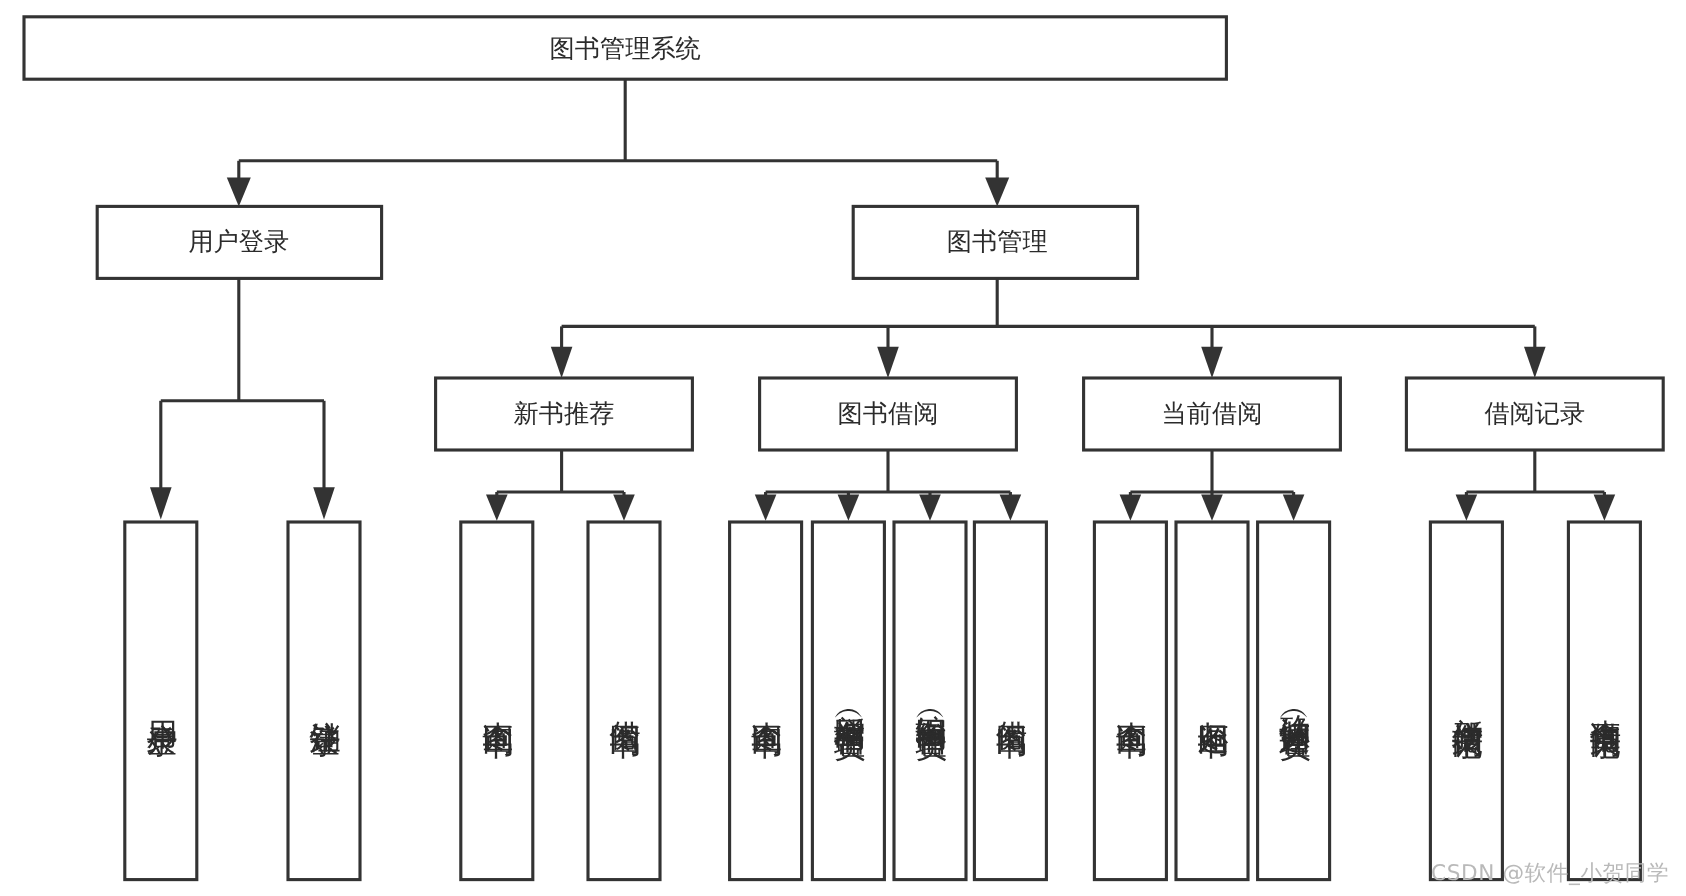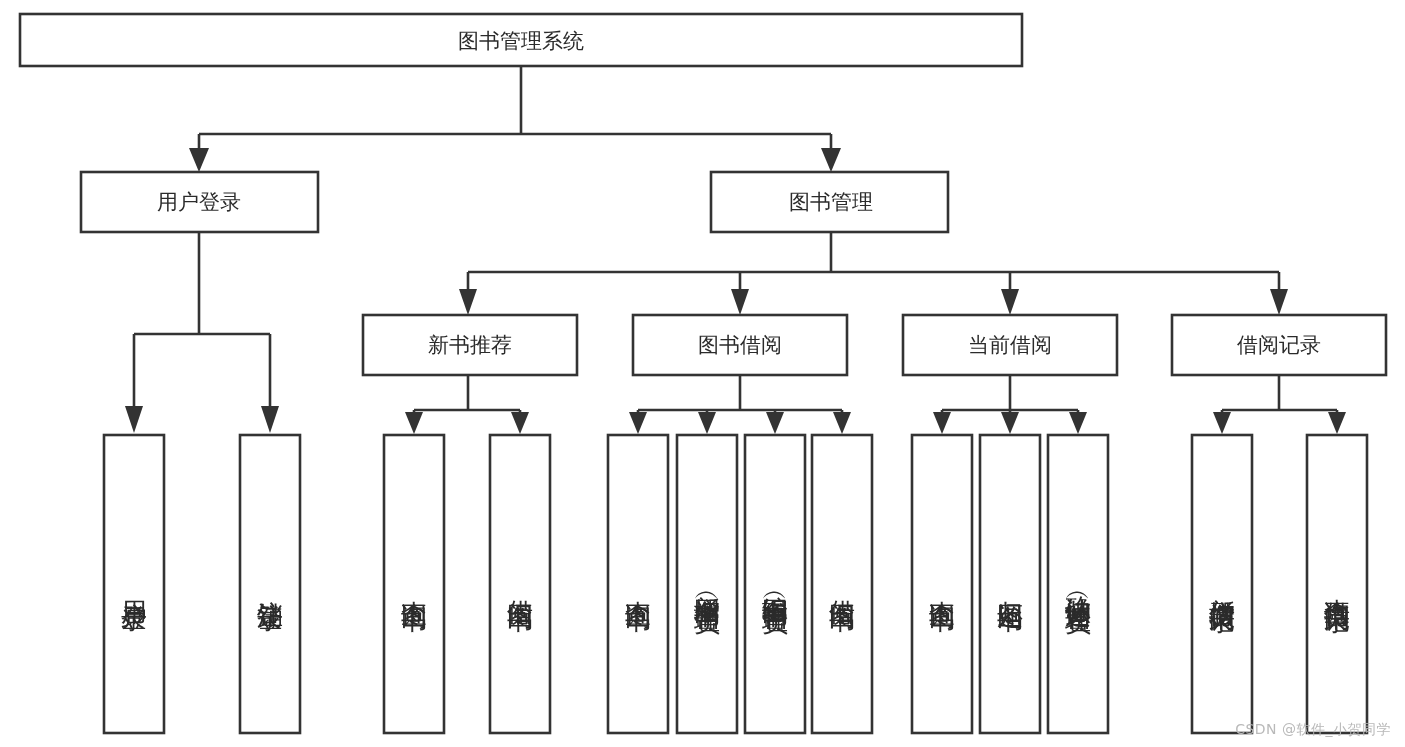--- a/index.html
+++ b/index.html
@@ -61,21 +61,21 @@
     display: flex;
     align-items: center;
     justify-content: center;
     pointer-events: none;
   }
   .watermark {
     position: absolute;
     right: 14px;
     bottom: 8px;
     font-family: "DejaVu Sans", "Liberation Sans", sans-serif;
-    font-size: 14px;
+    font-size: 18px;
     color: #b9b9b9;
     letter-spacing: 0.5px;
     white-space: nowrap;
   }
 </style>
 </head>
 <body>
 
 <div id="diagram-root">
 

